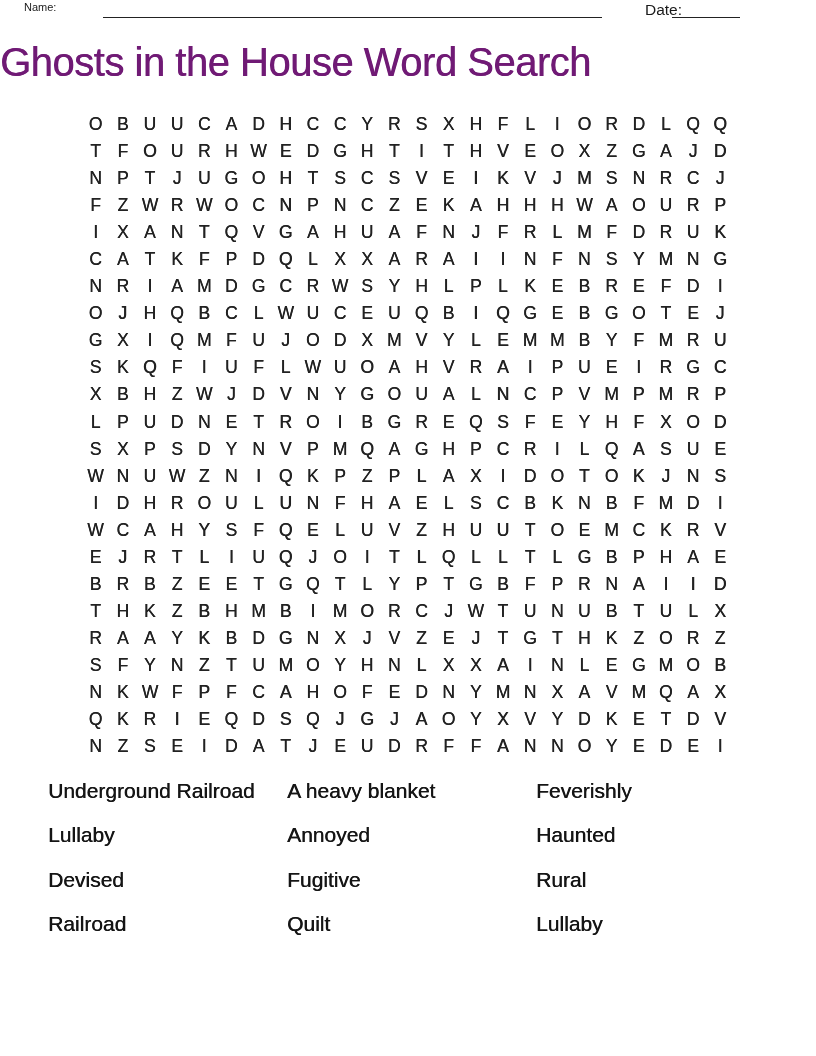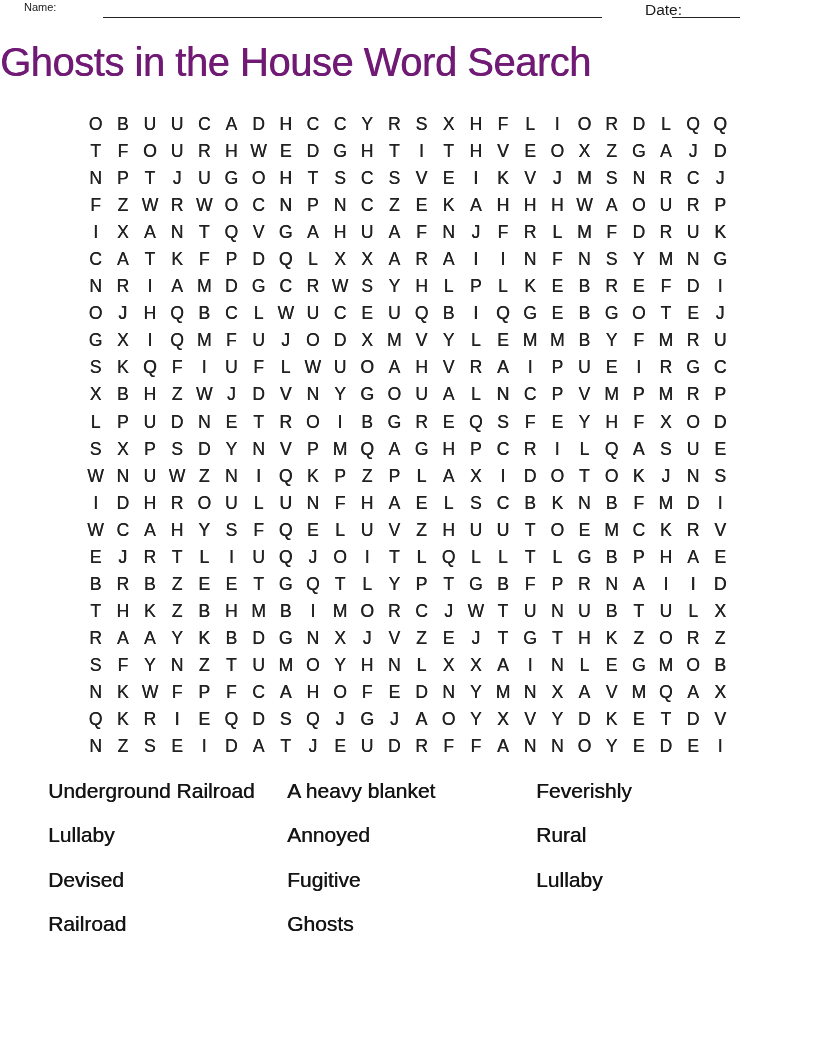--- a/index.html
+++ b/index.html
@@ -661,19 +661,20 @@
 <div class="word-col c1">
     <div class="word-item">Underground Railroad</div>
     <div class="word-item">Lullaby</div>
     <div class="word-item">Devised</div>
     <div class="word-item">Railroad</div>
   </div>
 <div class="word-col c2">
     <div class="word-item">A heavy blanket</div>
     <div class="word-item">Annoyed</div>
     <div class="word-item">Fugitive</div>
-    <div class="word-item">Ghosts</div>
+    <div class="word-item">Quilt</div>
   </div>
 <div class="word-col c3">
     <div class="word-item">Feverishly</div>
+    <div class="word-item">Haunted</div>
     <div class="word-item">Rural</div>
     <div class="word-item">Lullaby</div>
   </div>
 
 </body></html>

